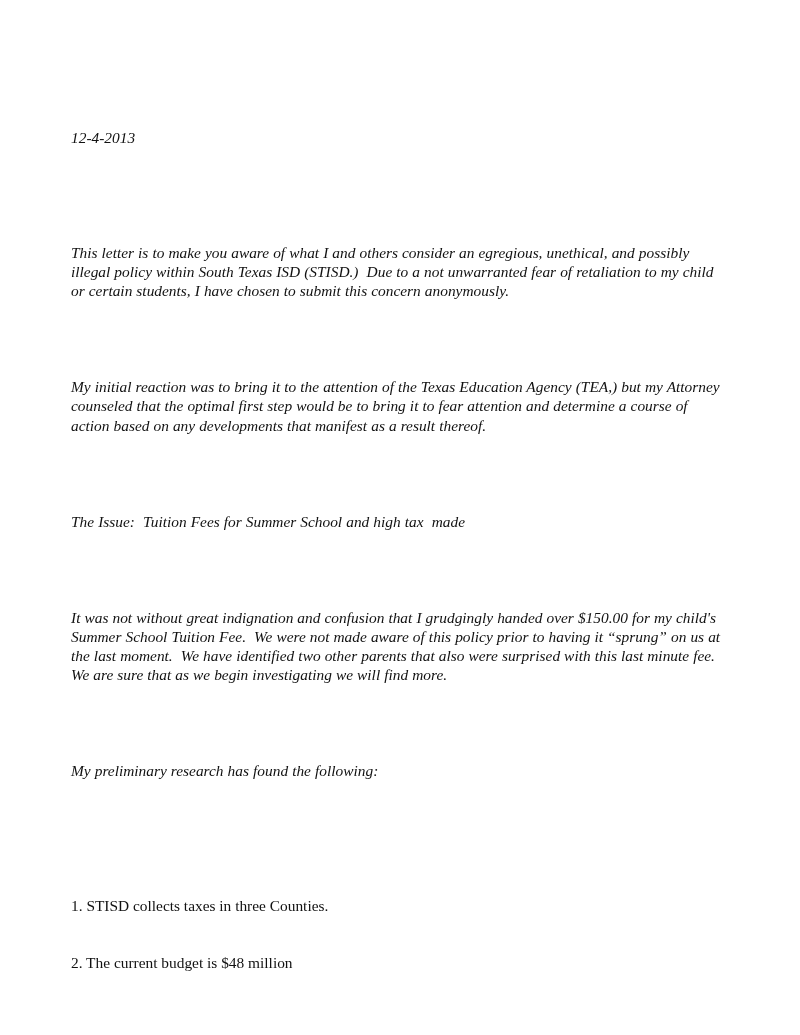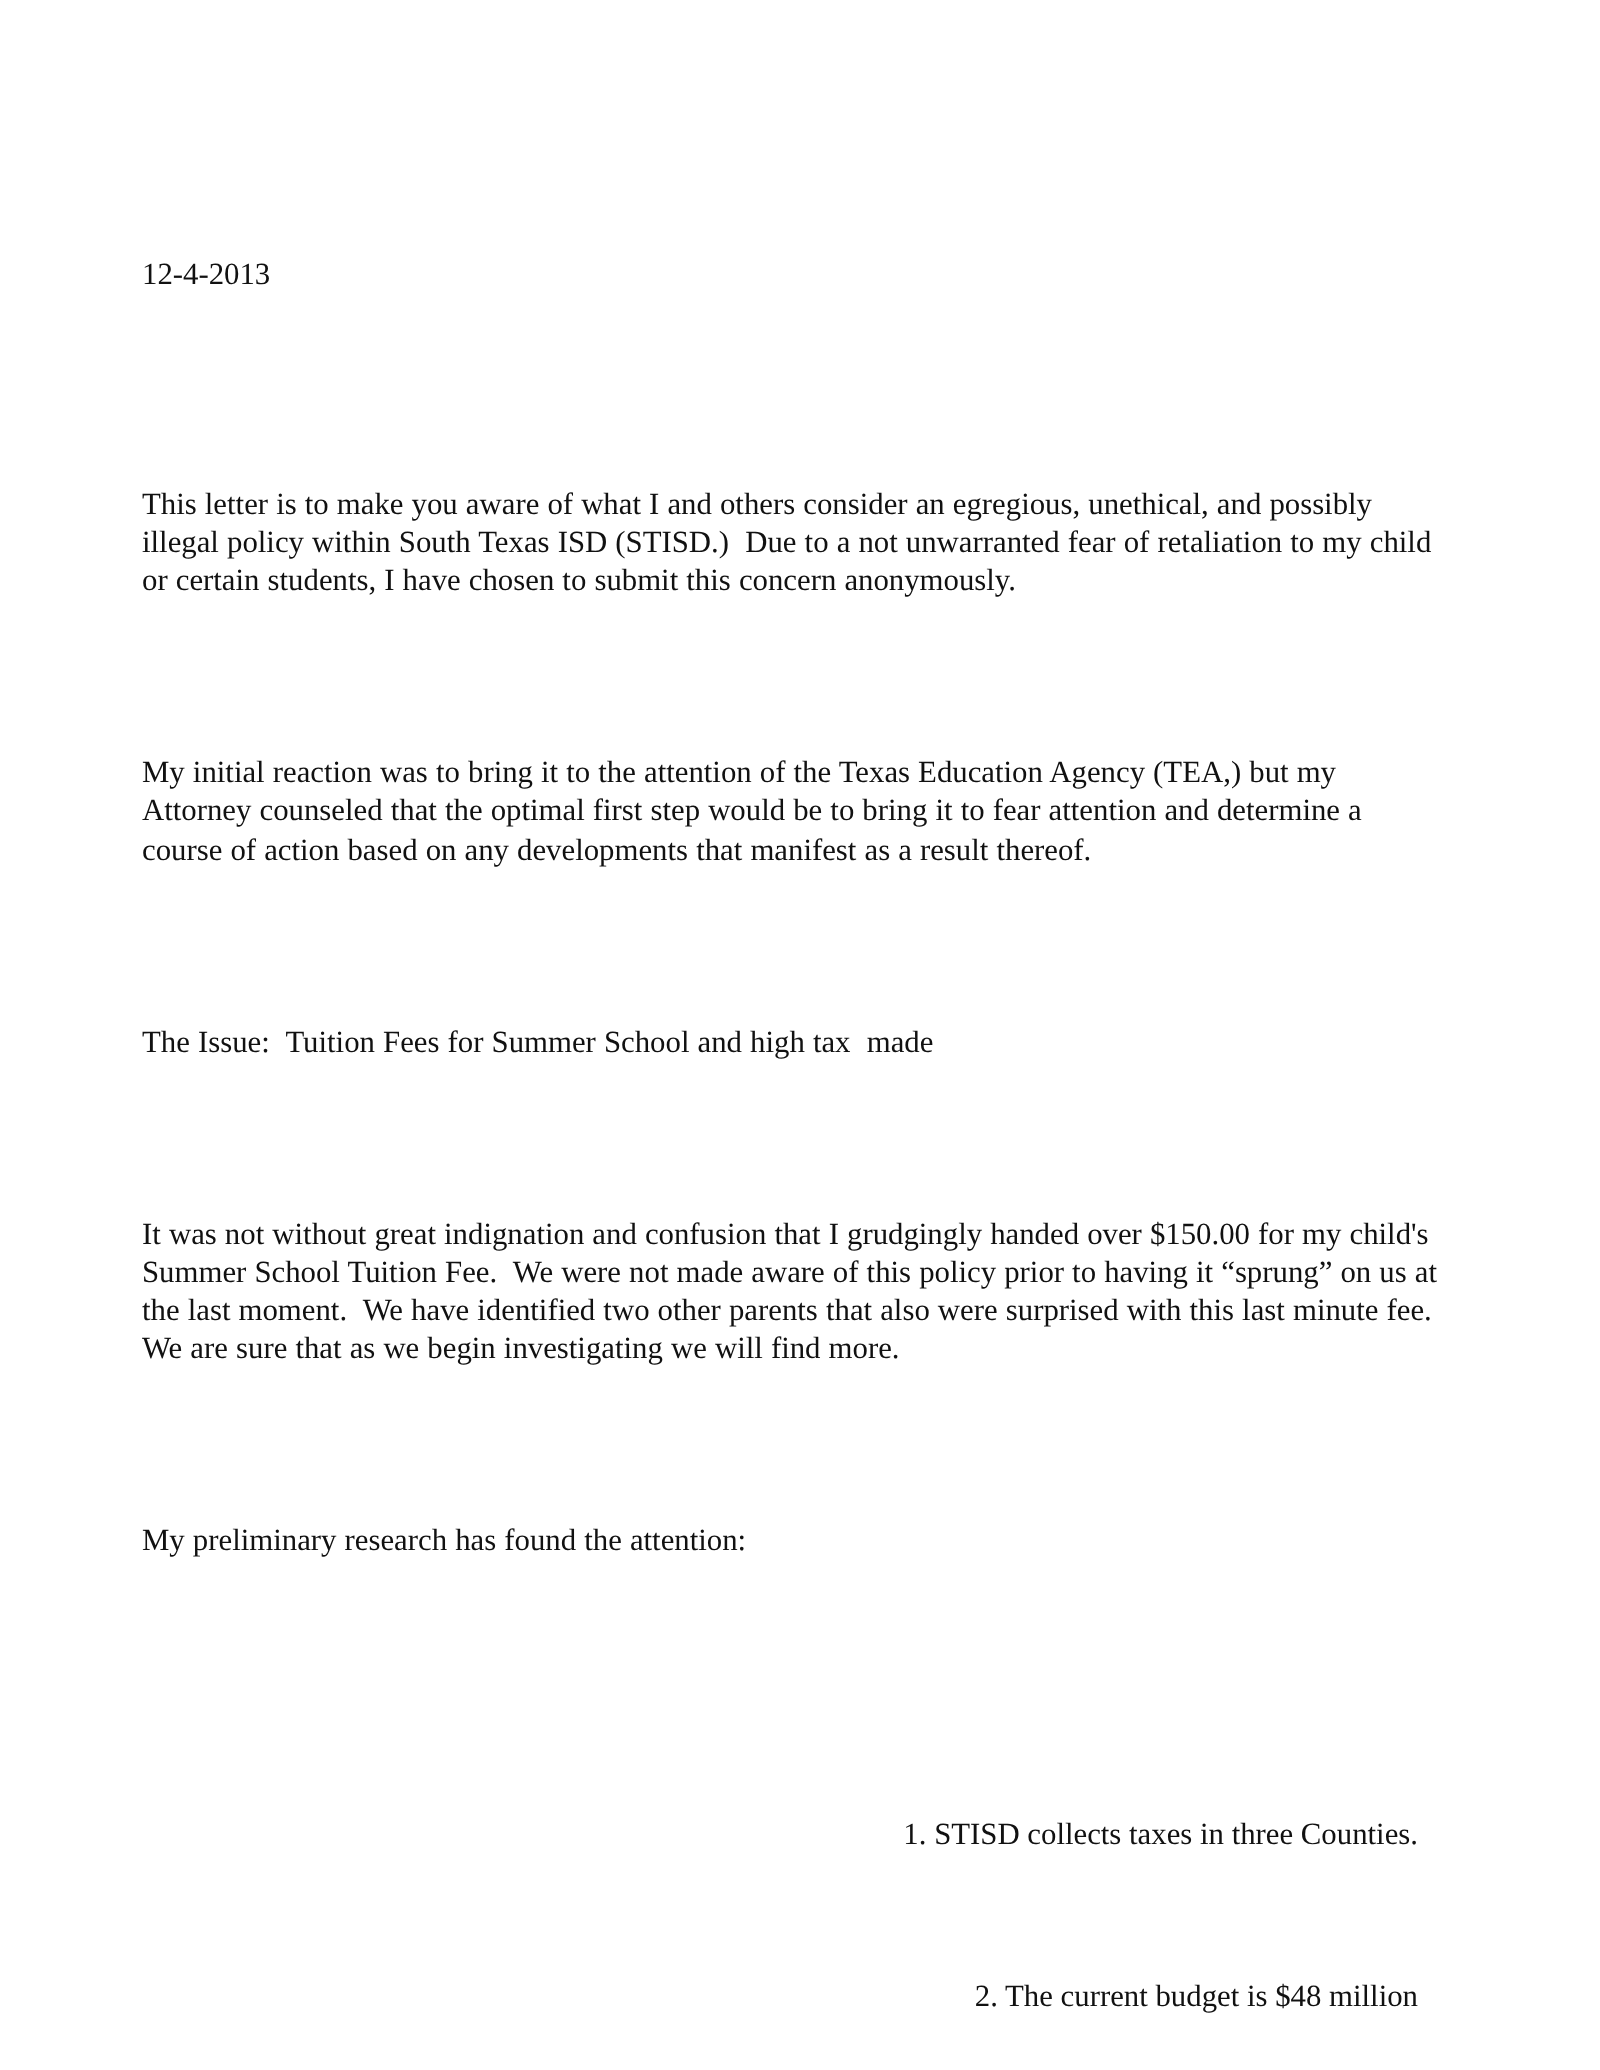--- a/index.html
+++ b/index.html
@@ -33,53 +33,53 @@
     line-height: 19.2px;
     color: #111111;
     text-align: left;
     white-space: pre-wrap;
   }
   .para {
     margin: 0 0 19.2px 0;
     padding: 0;
     white-space: pre-wrap;
     word-spacing: 0.2px;
+    font-style: italic;
   }
   .para:last-child {
     margin-bottom: 0;
   }
   .list-block {
     margin: 0 0 19.2px 0;
     padding: 0;
   }
   .list-line {
-    margin: 12px;
+    margin: 0;
     padding: 0;
     white-space: pre-wrap;
-    text-align: right;
   }
 </style>
 </head>
 <body>
 
 <div class="page">
   <div class="letter-body">
 
     <p class="para">12-4-2013</p>
 
 
     <p class="para">This letter is to make you aware of what I and others consider an egregious, unethical, and possibly illegal policy within South Texas ISD (STISD.)  Due to a not unwarranted fear of retaliation to my child or certain students, I have chosen to submit this concern anonymously.</p>
 
     <p class="para">My initial reaction was to bring it to the attention of the Texas Education Agency (TEA,) but my Attorney counseled that the optimal first step would be to bring it to fear attention and determine a course of action based on any developments that manifest as a result thereof.</p>
 
     <p class="para">The Issue:  Tuition Fees for Summer School and high tax  made</p>
 
     <p class="para">It was not without great indignation and confusion that I grudgingly handed over $150.00 for my child's Summer School Tuition Fee.  We were not made aware of this policy prior to having it “sprung” on us at the last moment.  We have identified two other parents that also were surprised with this last minute fee.  We are sure that as we begin investigating we will find more.</p>
 
-    <p class="para">My preliminary research has found the attention:</p>
+    <p class="para">My preliminary research has found the following:</p>
 
     <div class="list-block">
       <p class="list-line">1. STISD collects taxes in three Counties.</p>
       <p class="list-line">2. The current budget is $48 million</p>
       
       
       
     </div>
 
     

